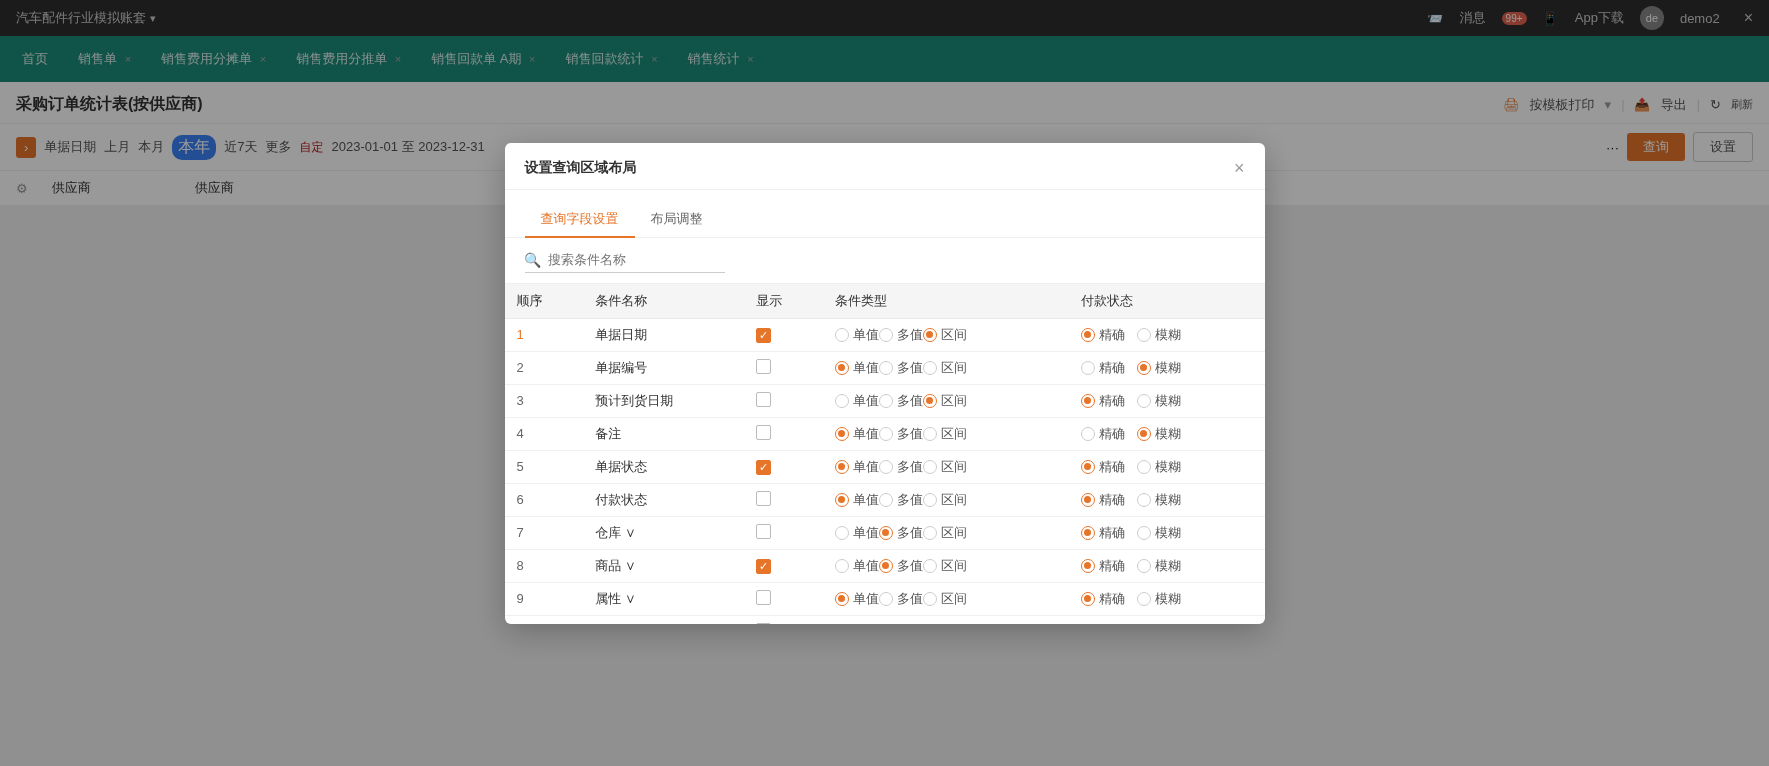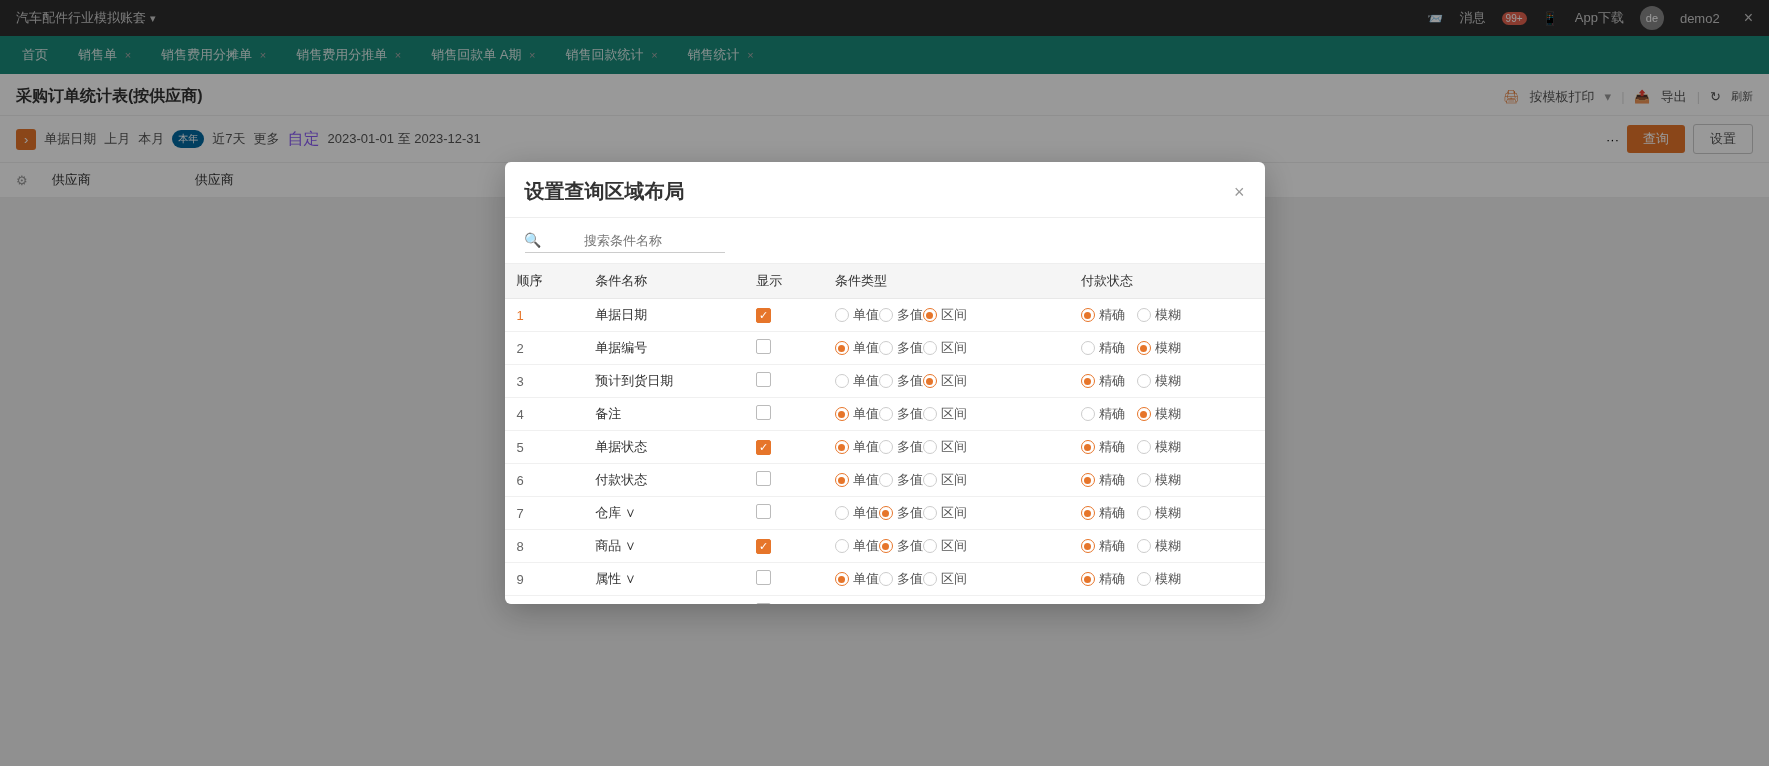--- a/index.html
+++ b/index.html
@@ -19,21 +19,21 @@
     .top-bar-title { color: #ccc; font-size: 13px; }
     .top-bar-dropdown { color: #ccc; font-size: 11px; }
     .top-bar-right { display: flex; align-items: center; gap: 16px; font-size: 13px; }
     .top-bar-right .badge { background: #e5634f; color: white; border-radius: 8px; padding: 1px 4px; font-size: 10px; }
     .avatar { width: 24px; height: 24px; border-radius: 50%; background: #888; display: inline-flex; align-items: center; justify-content: center; color: white; font-size: 11px; }
     .close-x { color: #ccc; cursor: pointer; font-size: 16px; margin-left: 8px; }
 
     
     .nav-bar {
       background: #1a8a7a;
-      height: 38px;
+      height: 46px;
       display: flex;
       align-items: center;
       padding: 12px 8px;
       gap: 2px;
     }
     .nav-item {
       color: rgba(255,255,255,0.85);
       padding: 6px 14px;
       border-radius: 3px 3px 0 0;
       cursor: pointer;
@@ -68,21 +68,21 @@
       box-shadow: 0 8px 32px rgba(0,0,0,0.25);
       position: relative;
     }
     .dialog-header {
       padding: 16px 20px 12px;
       border-bottom: 1px solid #eee;
       display: flex;
       align-items: center;
       justify-content: space-between;
     }
-    .dialog-title { font-size: 20px; font-weight: bold; color: #333; }
+    .dialog-title { font-size: 14px; font-weight: bold; color: #333; }
     .dialog-close { cursor: pointer; color: #999; font-size: 18px; line-height: 1; }
 
     
     .dialog-tabs {
       display: flex;
       padding: 12px 20px 0;
       border-bottom: 1px solid #eee;
       gap: 0;
     }
     .dialog-tab {
@@ -113,21 +113,20 @@
       gap: 6px;
       width: 200px;
     }
     .search-input-wrap input {
       border: none;
       outline: none;
       font-size: 13px;
       color: #666;
       background: transparent;
       width: 160px;
-      margin-left: 36px;
     }
     .search-icon { color: #999; font-size: 14px; }
 
     
     .dialog-body {
       flex: 1;
       overflow: hidden;
       display: flex;
       flex-direction: column;
     }
@@ -251,24 +250,24 @@
       <span style="color:#555;">↻</span>
       <span style="color:#555;font-size:11px;cursor:pointer;">刷新</span>
     </div>
   </div>
 
   <div style="background:white;display:flex;align-items:center;gap:8px;padding:8px 16px;border-bottom:1px solid #eee;">
     <div style="background:#e6752a;color:white;padding:3px 8px;border-radius:3px;font-size:13px;cursor:pointer;">›</div>
     <span style="color:#555;font-size:13px;">单据日期</span>
     <span style="color:#555;font-size:13px;cursor:pointer;">上月</span>
     <span style="color:#555;font-size:13px;cursor:pointer;">本月</span>
-    <span style="color:white;background:#0369a1;font-size:10px;padding:2px 6px;border-radius:10px;cursor:pointer;">本年</span>
+    <span style="color:white;background:#3b82f6;font-size:16px;padding:2px 6px;border-radius:10px;cursor:pointer;">本年</span>
     <span style="color:#555;font-size:13px;cursor:pointer;">近7天</span>
     <span style="color:#555;font-size:13px;cursor:pointer;">更多</span>
-    <span style="color:#8b5cf6;font-size:16px;cursor:pointer;">自定</span>
+    <span style="color:#b91c1c;font-size:12px;cursor:pointer;">自定</span>
     <span style="color:#555;font-size:13px;">2023-01-01 至 2023-12-31</span>
     <span style="margin-left:auto;">···</span>
     <button style="background:#e6752a;color:white;border:none;padding:5px 16px;border-radius:3px;cursor:pointer;font-size:13px;">查询</button>
     <button style="background:white;color:#555;border:1px solid #ccc;padding:5px 16px;border-radius:3px;cursor:pointer;font-size:13px;">设置</button>
   </div>
 
   <div style="background:white;margin:0;padding:8px 16px;border-bottom:1px solid #eee;display:flex;align-items:center;gap:24px;">
     <span style="color:#999;cursor:pointer;">⚙</span>
     <span style="color:#333;font-size:13px;">供应商</span>
     <span style="color:#333;font-size:13px;margin-left:80px;">供应商</span>
@@ -276,20 +275,24 @@
 </div>
 
 <div class="overlay" style="z-index:200;">
   <div class="dialog">
 
     <div class="dialog-header">
       <span class="dialog-title">设置查询区域布局</span>
       <span class="dialog-close">×</span>
     </div>
 
+    <div class="dialog-tabs">
+      <div class="dialog-tab active">查询字段设置</div>
+      <div class="dialog-tab">布局调整</div>
+    </div>
 
     <div class="search-bar">
       <div class="search-input-wrap">
         <span class="search-icon">🔍</span>
         <input type="text" placeholder="搜索条件名称" style="">
       </div>
     </div>
 
     <div class="dialog-body">
       <div class="table-wrap">

